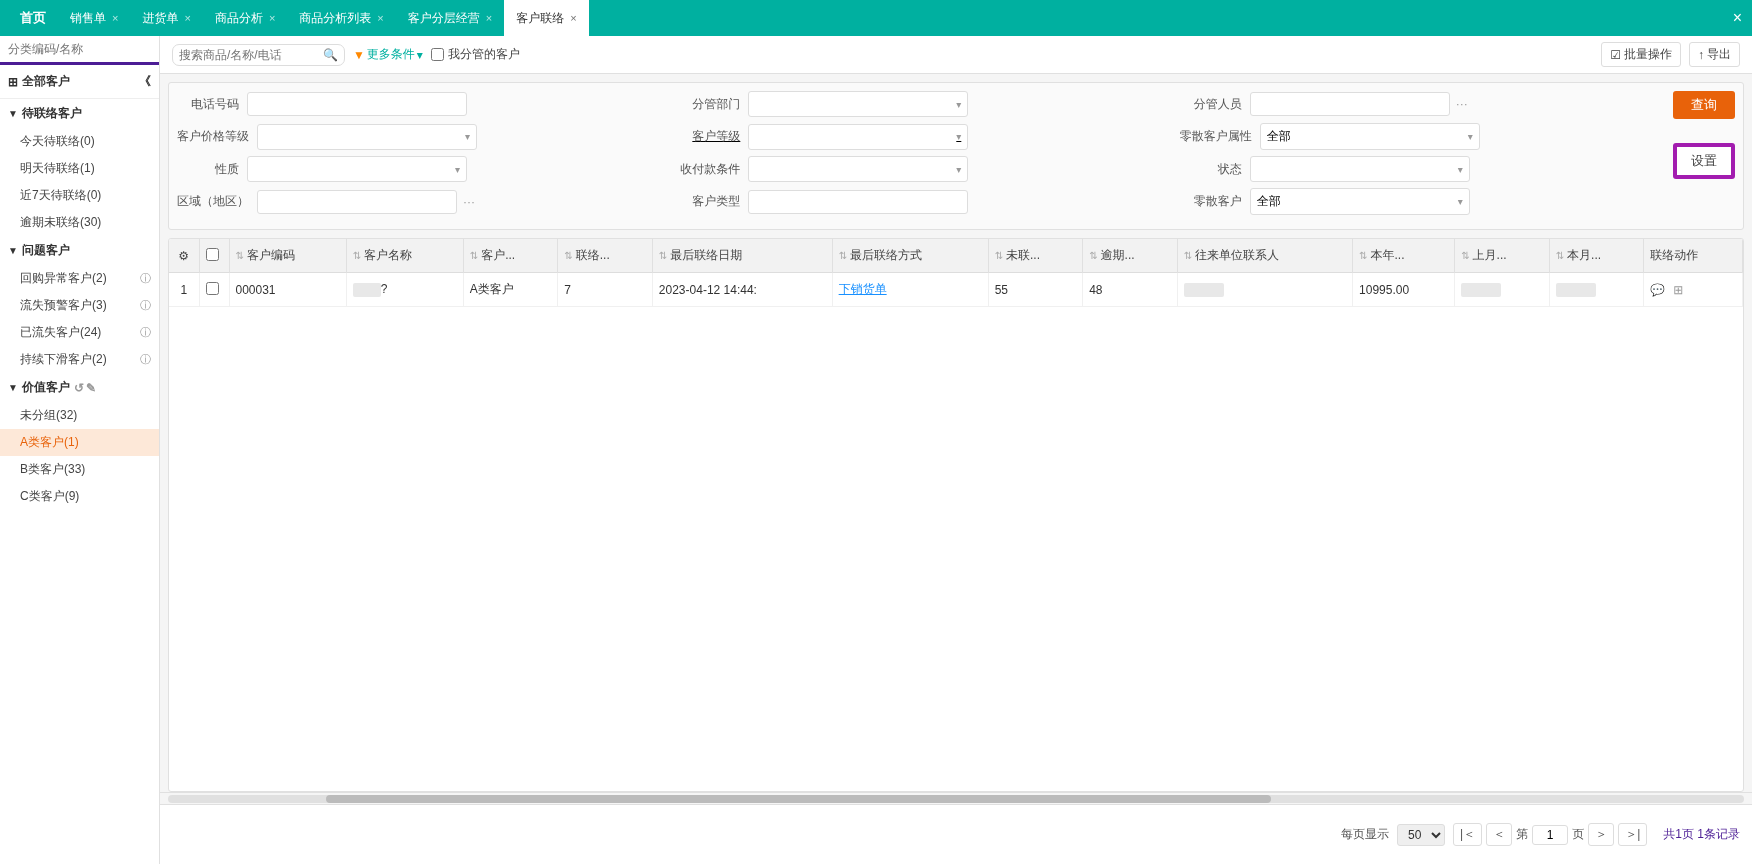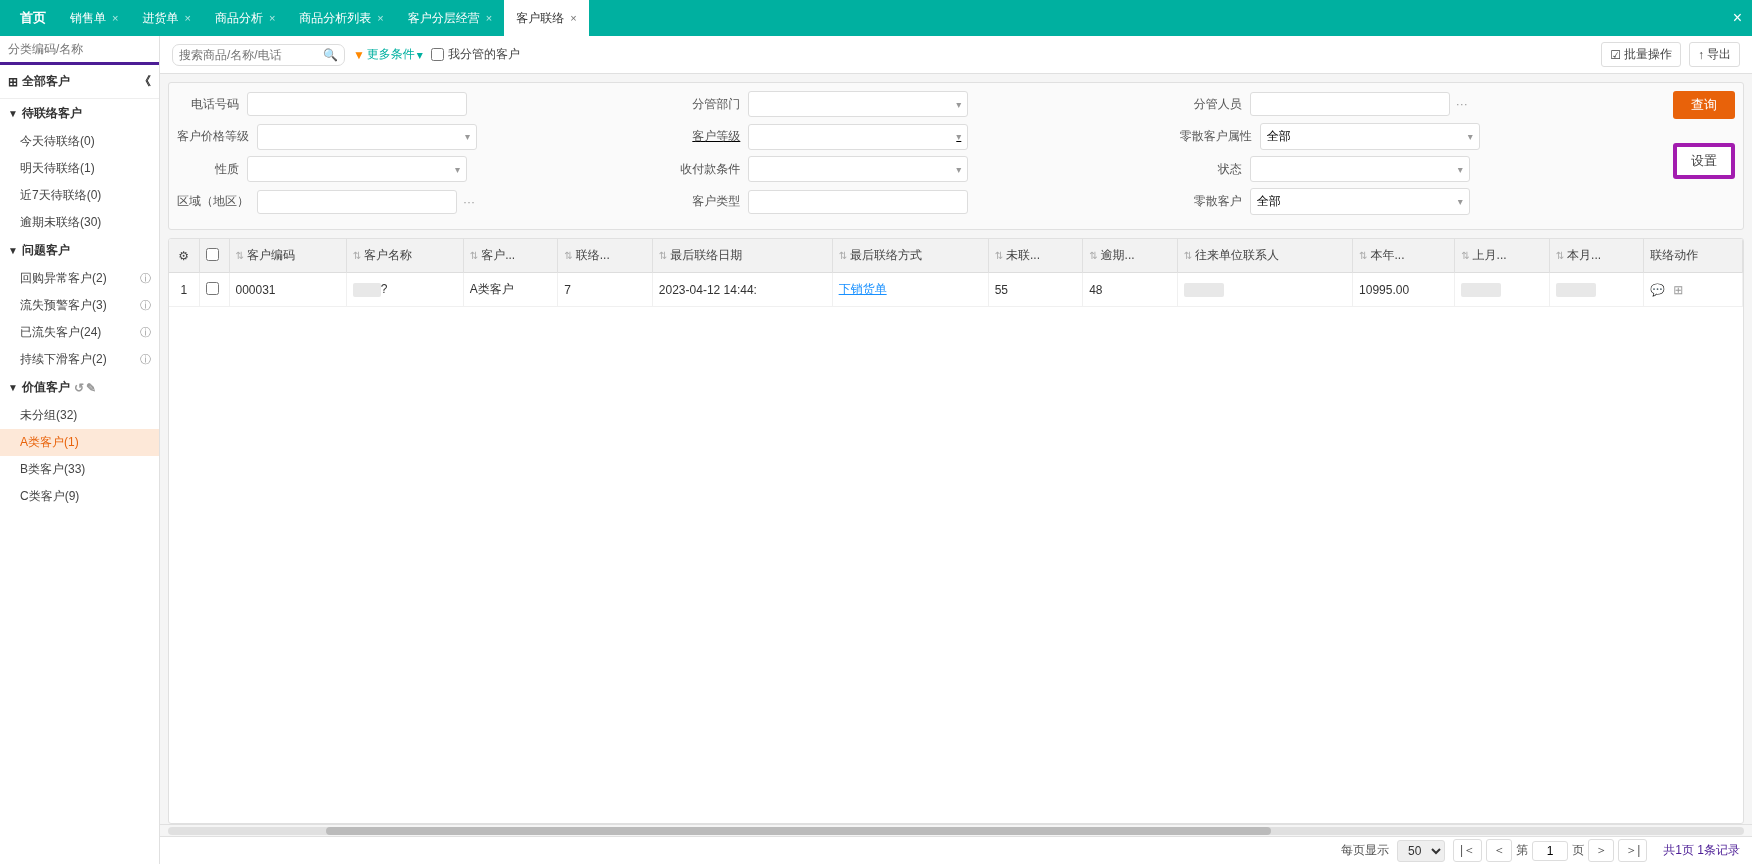--- a/index.html
+++ b/index.html
@@ -306,21 +306,21 @@
       white-space: nowrap;
     }
     .link-text { color: #1890ff; cursor: pointer; text-decoration: underline; }
     .action-icons { display: flex; gap: 8px; }
     .action-icon { color: #999; cursor: pointer; }
 
     
     .bottom-bar {
       background: white;
       border-top: 1px solid #e0e0e0;
-      padding: 2px 12px;
+      padding: 18px 12px;
       display: flex;
       align-items: center;
       gap: 8px;
       justify-content: flex-end;
     }
     .page-size-label { color: #555; }
     .page-size-select {
       border: 1px solid #ddd;
       border-radius: 3px;
       padding: 2px 6px;

